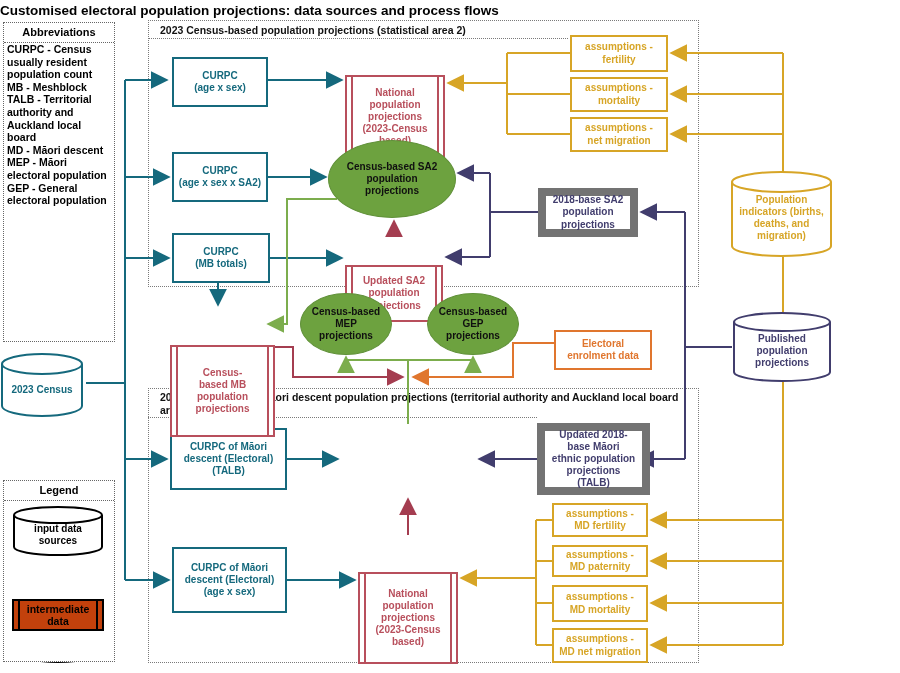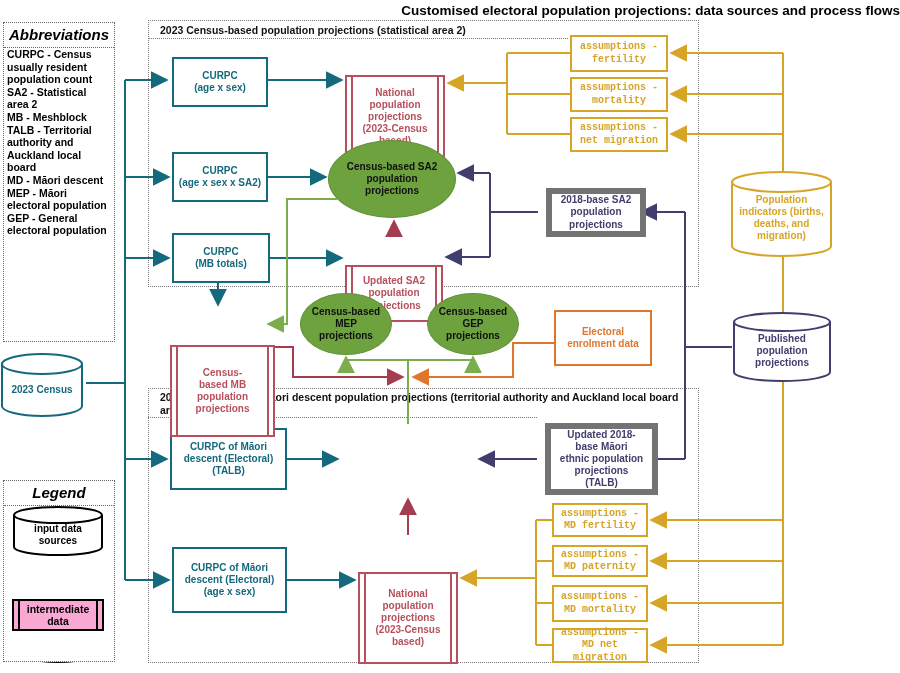--- a/index.html
+++ b/index.html
@@ -1,50 +1,50 @@
 <!DOCTYPE html>
 <html><head>
 <meta charset="utf-8">
 <style>
   html,body{margin:0;padding:0;background:#fff;}
   .canvas{position:relative;width:900px;height:673px;background:#fff;
           font-family:"Liberation Sans",sans-serif;overflow:hidden;}
-  .title{position:absolute;top:3px;left:0;width:100%;text-align:right;
+  .title{position:absolute;top:3px;left:0;width:100%;text-align:left;
          font-weight:bold;font-size:13.5px;color:#000;}
   .source{position:absolute;right:12px;top:682px;font-weight:bold;font-size:11.5px;color:#000;}
   .lbl{white-space:pre-line;}
   .node{position:absolute;display:flex;align-items:center;justify-content:center;
         text-align:center;font-weight:bold;font-size:10px;line-height:1.22;
         background:#fff;box-sizing:border-box;z-index:3;}
   .teal{border:2px solid #15697d;color:#15697d;}
   .red{border:2px solid #b84f5c;color:#b84f5c;margin-top:37px;}
-  .navy{border:6px solid #737373;color:#413d6d;margin-left:8px;}
+  .navy{border:8px solid #737373;color:#413d6d;}
   .orange{border:2px solid #e0762e;color:#e0762e;}
-  .gold{border:2px solid #d7a526;color:#d7a526;font-family:Liberation Mono, monospace;}
+  .gold{border:2px solid #d7a526;color:#d7a526;}
   .inter::before,.inter::after{content:"";position:absolute;top:0;bottom:0;width:2px;background:currentColor;}
   .inter::before{left:4px;}
   .inter::after{right:4px;}
   .ellipse-node{position:absolute;border-radius:50%;background:#6da23f;border:1.5px solid #61913a;
         color:#101010;display:flex;align-items:center;justify-content:center;text-align:center;
         font-weight:bold;font-size:10px;line-height:1.2;box-sizing:border-box;z-index:3;}
   .section{position:absolute;border:1.5px dotted #7a7a7a;box-sizing:border-box;z-index:1;}
   .section-label{position:absolute;font-weight:bold;font-size:10.5px;color:#111;z-index:2;line-height:1.25;margin-left:7px;}
   .sep{position:absolute;border-top:1.5px dotted #7a7a7a;z-index:1;}
   .panel{position:absolute;border:1.5px dotted #666;box-sizing:border-box;background:#fff;z-index:3;}
-  .panel-header{font-weight:bold;font-size:15px;text-align:center;padding:3px 0 4px;
-        border-bottom:1.5px dotted #666;color:#000;font-style:italic;}
+  .panel-header{font-weight:bold;font-size:11px;text-align:center;padding:3px 0 4px;
+        border-bottom:1.5px dotted #666;color:#000;}
   .abbr-item{font-weight:bold;font-size:10.5px;padding:0 3px;
         white-space:pre-line;line-height:1.2;color:#000;}
   .cyl{position:absolute;z-index:3;}
   .cyl svg{position:absolute;left:0;top:0;overflow:visible;}
   .cyl-lbl{position:absolute;width:100%;text-align:center;font-weight:bold;font-size:10px;
         line-height:1.2;white-space:pre-line;}
   .wires{position:absolute;left:0;top:0;z-index:2;pointer-events:none;}
   .legend-shape{position:absolute;display:flex;align-items:center;justify-content:center;
-        text-align:center;font-weight:bold;font-size:10.5px;color:#000;background:#f9a8d4;
+        text-align:center;font-weight:bold;font-size:10.5px;color:#000;background:#c2410c;
         box-sizing:border-box;line-height:1.15;}
 </style>
 </head>
 <body>
 
 <div class="canvas">
 
   <div class="title">Customised electoral population projections: data sources and process flows</div>
 
   <div class="section" style="left:148px;top:20px;width:551px;height:267px"></div>
@@ -53,22 +53,20 @@
 
   <div class="section" style="left:148px;top:388px;width:551px;height:275px"></div>
   <div class="section-label" style="left:153px;top:391px;width:538px">2023 Census-based Māori descent population projections (territorial authority and Auckland local board areas)</div>
   <div class="sep" style="left:148px;top:417px;width:389px"></div>
 
   <div class="panel" style="left:3px;top:22px;width:112px;height:320px">
     <div class="panel-header">Abbreviations</div>
     <div class="abbr-item">CURPC - Census
 usually resident
 population count</div>
-    <div class="abbr-item">SA2 - Statistical
-area 2</div>
     <div class="abbr-item">MB - Meshblock</div>
     <div class="abbr-item">TALB - Territorial
 authority and
 Auckland local
 board</div>
     <div class="abbr-item">MD - Māori descent</div>
     <div class="abbr-item">MEP - Māori
 electoral population</div>
     <div class="abbr-item">GEP - General
 electoral population</div>
@@ -175,21 +173,21 @@
 projections</span>
   </div>
   <div class="node navy" style="left:537px;top:423px;width:113px;height:72px">
     <span class="lbl">Updated 2018-
 base Māori
 ethnic population
 projections
 (TALB)</span>
   </div>
 
-  <div class="node orange" style="left:554px;top:310px;width:98px;height:56px">
+  <div class="node orange" style="left:554px;top:330px;width:98px;height:40px">
     <span class="lbl">Electoral
 enrolment data</span>
   </div>
 
   <div class="node gold" style="left:570px;top:35px;width:98px;height:37px">
     <span class="lbl">assumptions -
 fertility</span>
   </div>
   <div class="node gold" style="left:570px;top:77px;width:98px;height:35px">
     <span class="lbl">assumptions -

